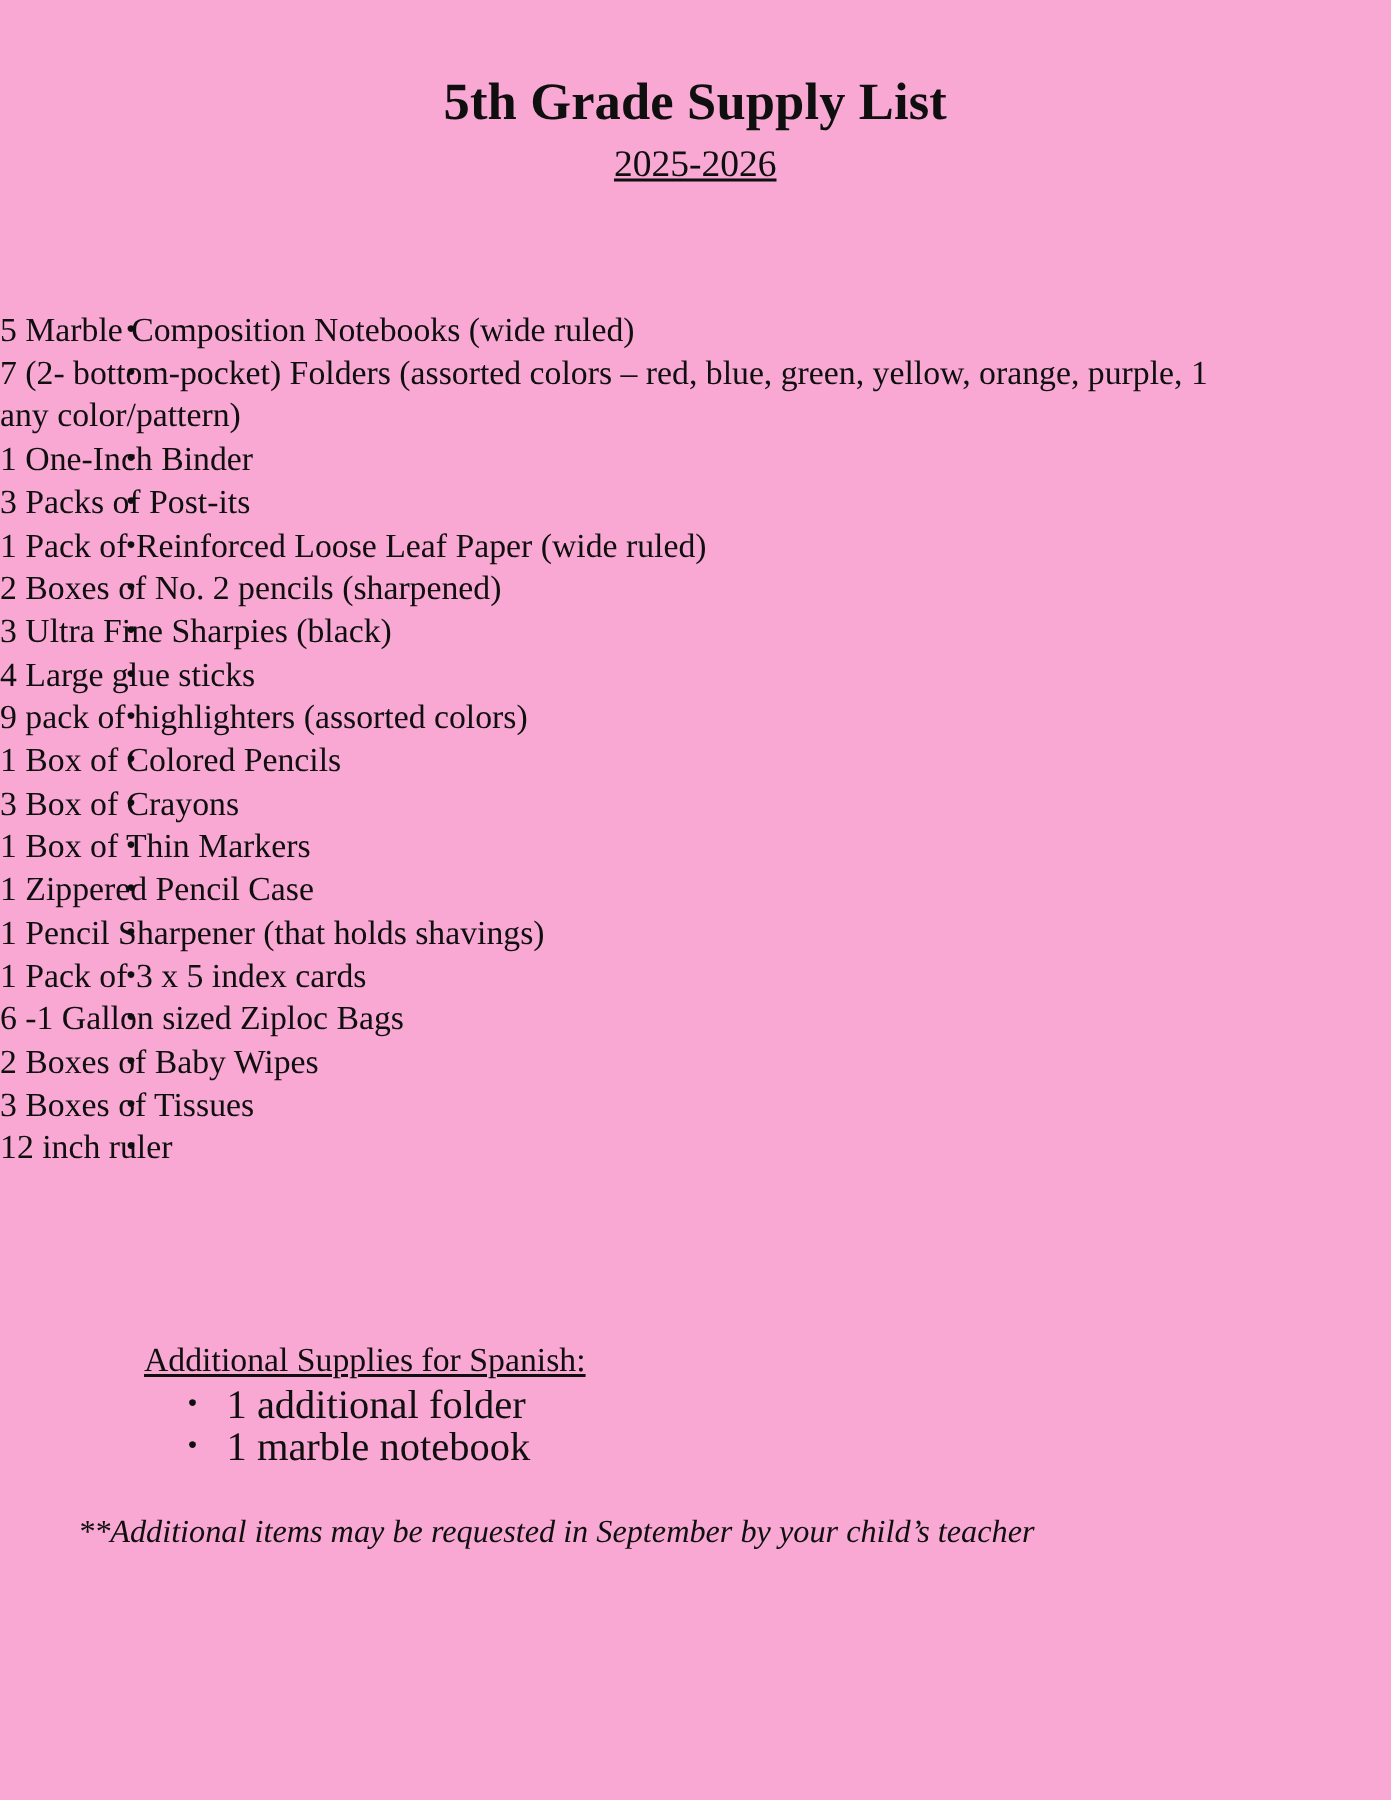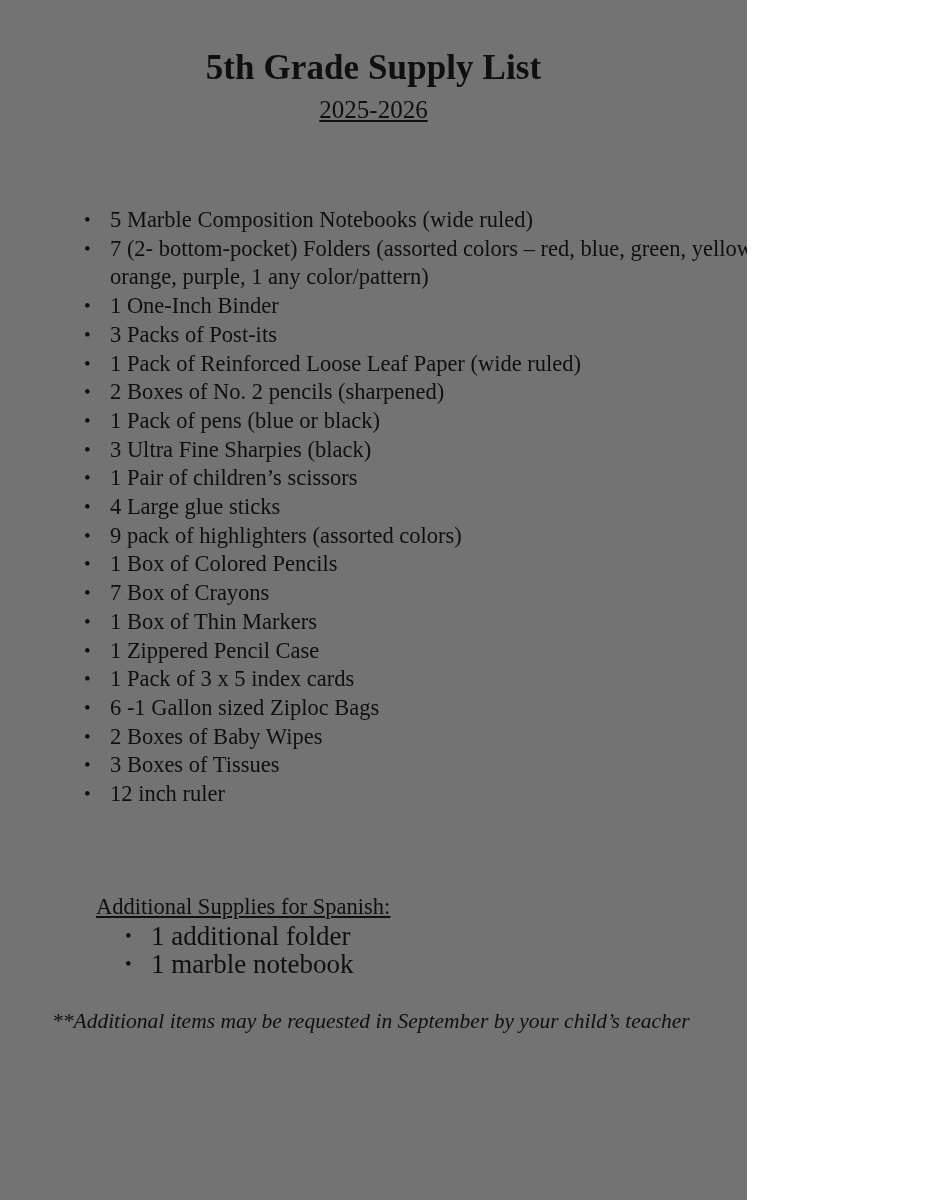--- a/index.html
+++ b/index.html
@@ -10,24 +10,24 @@
   body {
     width: 927px;
     height: 1200px;
     font-family: "Liberation Serif", "DejaVu Serif", serif;
     color: #0f0f0f;
     -webkit-font-smoothing: antialiased;
   }
 
   .page {
     position: relative;
-    width: 747px;
+    width: 927px;
     height: 1200px;
     box-sizing: border-box;
-    background: #737373;
+    background: #f9a8d4;
     overflow: hidden;
   }
 
   
   .doc-header {
     padding-top: 48px;
     text-align: center;
   }
   .doc-title {
     font-size: 35px;
@@ -51,21 +51,20 @@
     padding: 0;
     position: absolute;
     top: 206px;
     left: 0;
     width: 927px;
   }
   .supply-item {
     position: relative;
     font-size: 22.5px;
     line-height: 28.7px;
-    padding-left: 110px;
     padding-right: 110px;
     margin: 0;
   }
   .supply-item::before {
     content: "\2022";
     position: absolute;
     left: 84px;
     top: 0;
     font-size: 19px;
     line-height: 28.7px;
@@ -132,29 +131,28 @@
     <div class="doc-subtitle">2025-2026</div>
   </div>
 
   <ul class="supply-list">
       <li class="supply-item">5 Marble Composition Notebooks (wide ruled)</li>
       <li class="supply-item">7 (2- bottom-pocket) Folders (assorted colors – red, blue, green, yellow, orange, purple, 1 any color/pattern)</li>
       <li class="supply-item">1 One-Inch Binder</li>
       <li class="supply-item">3 Packs of Post-its</li>
       <li class="supply-item">1 Pack of Reinforced Loose Leaf Paper (wide ruled)</li>
       <li class="supply-item">2 Boxes of No. 2 pencils (sharpened)</li>
-      <li class="supply-item">1 Pack of pens (blue or black)</li>
       <li class="supply-item">3 Ultra Fine Sharpies (black)</li>
-      <li class="supply-item">1 Pair of children’s scissors</li>
       <li class="supply-item">4 Large glue sticks</li>
       <li class="supply-item">9 pack of highlighters (assorted colors)</li>
       <li class="supply-item">1 Box of Colored Pencils</li>
-      <li class="supply-item">7 Box of Crayons</li>
+      <li class="supply-item">3 Box of Crayons</li>
       <li class="supply-item">1 Box of Thin Markers</li>
       <li class="supply-item">1 Zippered Pencil Case</li>
+      <li class="supply-item">1 Pencil Sharpener (that holds shavings)</li>
       <li class="supply-item">1 Pack of 3 x 5 index cards</li>
       <li class="supply-item">6 -1 Gallon sized Ziploc Bags</li>
       <li class="supply-item">2 Boxes of Baby Wipes</li>
       <li class="supply-item">3 Boxes of Tissues</li>
       <li class="supply-item">12 inch ruler</li>
     </ul>
 
   <div class="spanish-section">
     <div class="section-heading">Additional Supplies for Spanish:</div>
     <ul class="spanish-list">

